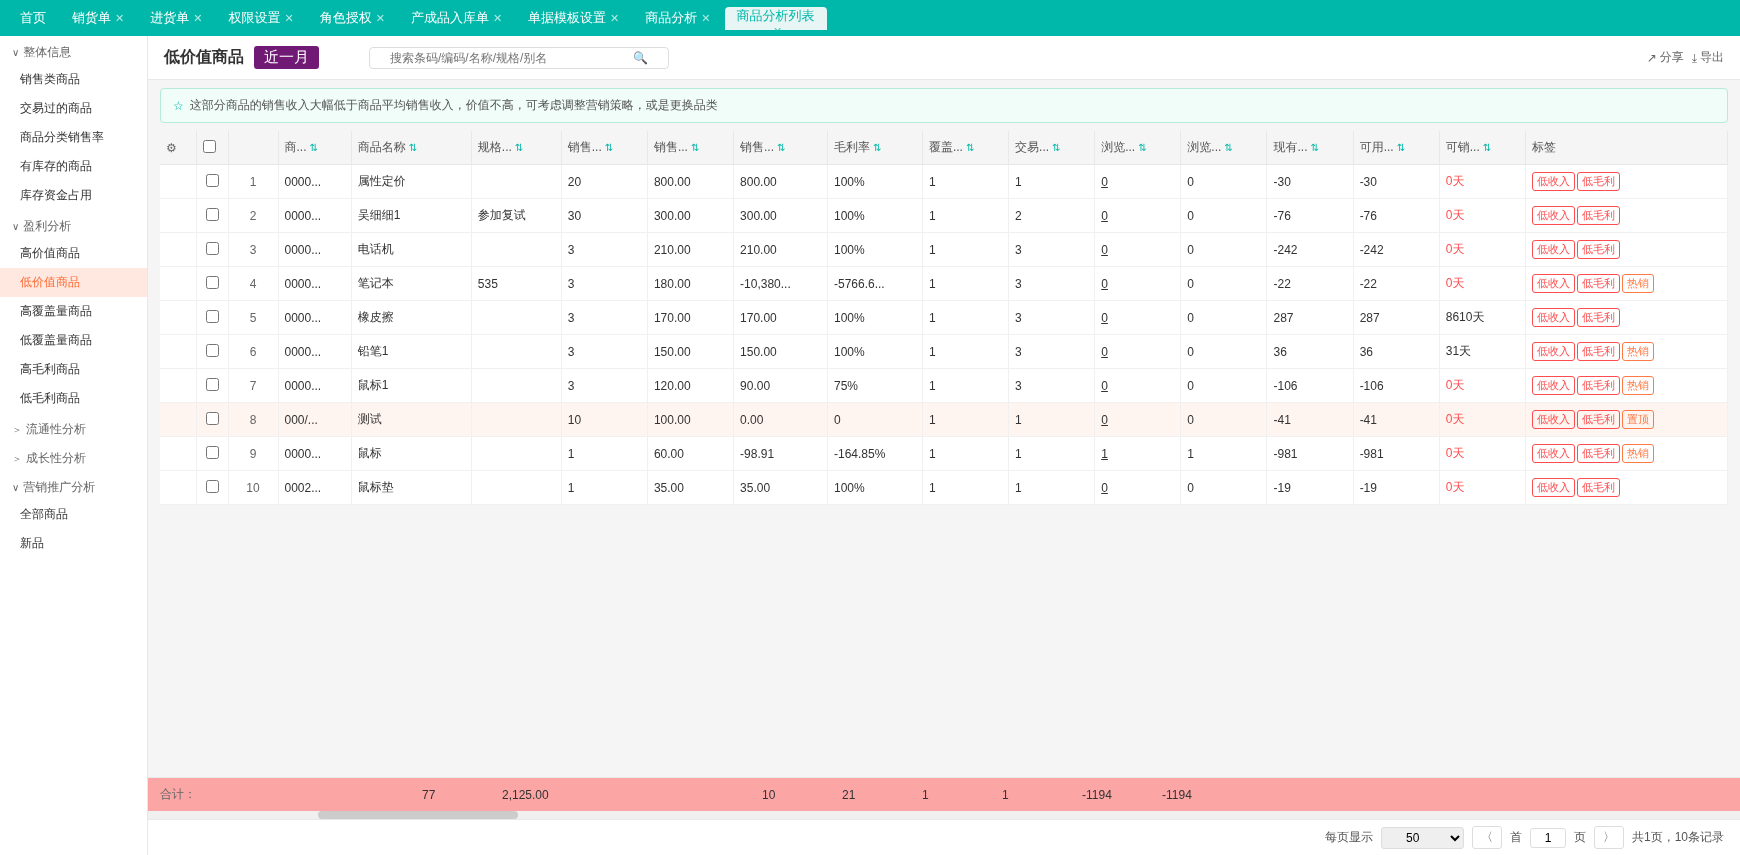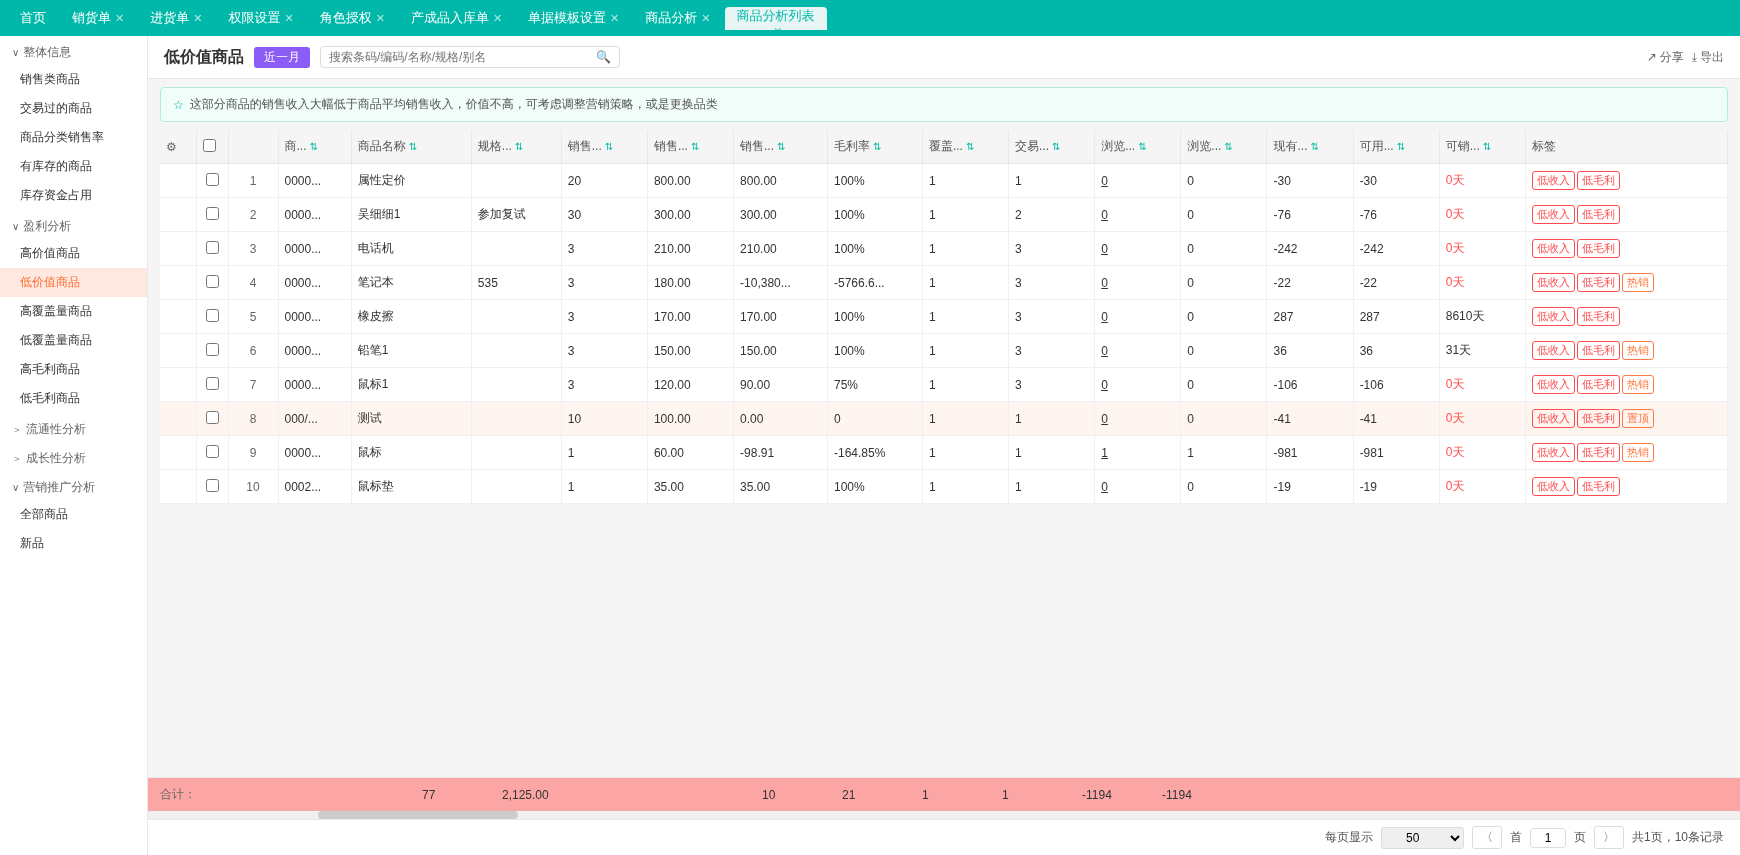--- a/index.html
+++ b/index.html
@@ -20,22 +20,22 @@
     .sidebar-item { padding: 6px 12px 6px 20px; cursor: pointer; color: #333; font-size: 12px; }
     .sidebar-item.active { background: #ffe8e0; color: #ff6b35; }
     .sidebar-collapse-icon { font-size: 10px; }
 
     
     .content { flex: 1; display: flex; flex-direction: column; overflow: hidden; background: #f5f5f5; }
 
     
     .content-header { background: #fff; padding: 10px 16px; display: flex; align-items: center; gap: 10px; border-bottom: 1px solid #e8e8e8; }
     .page-title { font-size: 16px; font-weight: bold; color: #333; }
-    .filter-btn { background: #8b5cf6; color: #fff; border: none; border-radius: 3px; padding: 2px 10px; font-size: 12px; cursor: pointer; }
-    .search-box { display: flex; align-items: center; border: 1px solid #ddd; border-radius: 4px; padding: 3px 8px; gap: 4px; flex: 1; max-width: 300px; }
+    .filter-btn { background: #701a75; color: #fff; border: none; border-radius: 3px; padding: 2px 10px; font-size: 15px; cursor: pointer; }
+    .search-box { display: flex; align-items: center; border: 1px solid #ddd; border-radius: 4px; padding: 3px 20px; gap: 4px; flex: 1; max-width: 300px; margin-left: 40px; }
     .search-box input { border: none; outline: none; font-size: 12px; width: 100%; color: #999; }
     .header-actions { margin-left: auto; display: flex; gap: 8px; }
     .action-btn { background: none; border: none; color: #666; cursor: pointer; font-size: 12px; display: flex; align-items: center; gap: 3px; }
 
     
     .info-banner { background: #f0fdf9; border: 1px solid #b7ebd9; margin: 8px 12px; padding: 8px 12px; border-radius: 4px; color: #555; font-size: 12px; display: flex; align-items: center; gap: 6px; }
 
     
     .table-container { flex: 1; overflow: auto; padding: 0 12px; }
     table { width: 100%; border-collapse: collapse; background: #fff; }

